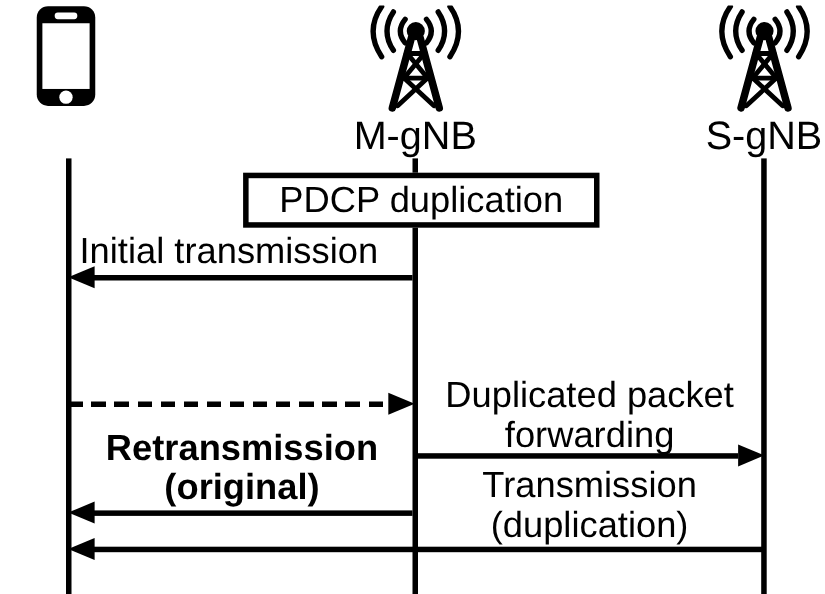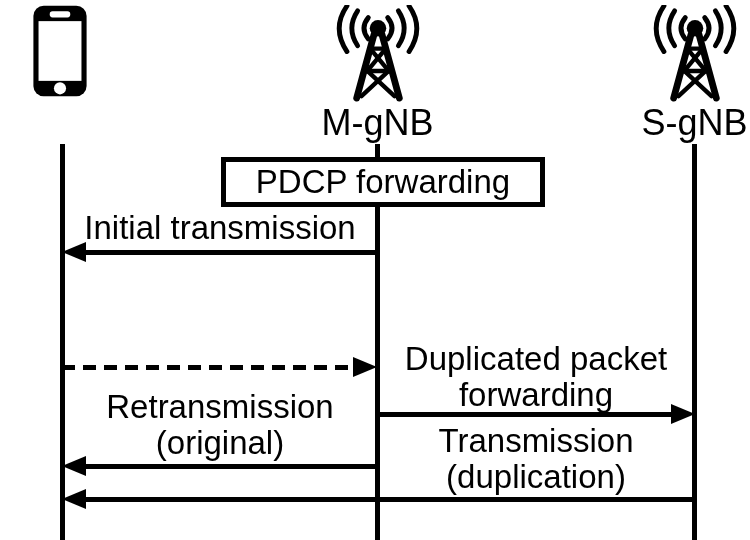--- a/index.html
+++ b/index.html
@@ -92,35 +92,35 @@
   </div>
 
   <div class="entity-label" style="left:307px;width:141px;">M-gNB</div>
   <div class="entity-label" style="left:624px;width:141px;">S-gNB</div>
 
   <div class="lifeline" style="left:60px;"></div>
   <div class="lifeline" style="left:375px;"></div>
   <div class="lifeline" style="left:692px;"></div>
 
   <div class="proc-box" style="left:221px;top:157px;width:324px;height:50px;">
-    <span>PDCP forwarding</span>
+    <span>PDCP duplication</span>
   </div>
 
-  <div class="msg-label" style="left:70px;top:209px;width:300px;line-height:38px;">Initial transmission</div>
+  <div class="msg-label" style="left:58px;top:209px;width:300px;line-height:38px;">Initial transmission</div>
   <div class="arrow-line" style="left:78px;top:250px;width:297px;"></div>
   <div class="head left" style="left:62px;top:242px;"></div>
 
   <div class="arrow-line dashed" style="left:62px;top:365px;width:291px;"></div>
   <div class="head right" style="left:353px;top:357px;"></div>
 
   <div class="msg-label" style="left:377px;top:341px;width:318px;">Duplicated packet forwarding</div>
   <div class="arrow-line" style="left:377px;top:412px;width:294px;"></div>
   <div class="head right" style="left:671px;top:404px;"></div>
 
-  <div class="msg-label" style="left:70px;top:389px;width:300px;">Retransmission (original)</div>
+  <div class="msg-label" style="left:70px;top:389px;width:300px;font-weight:bold;">Retransmission (original)</div>
   <div class="arrow-line" style="left:78px;top:464px;width:297px;"></div>
   <div class="head left" style="left:62px;top:456px;"></div>
 
   <div class="msg-label" style="left:386px;top:423px;width:300px;">Transmission (duplication)</div>
   <div class="arrow-line" style="left:78px;top:497px;width:617px;"></div>
   <div class="head left" style="left:62px;top:489px;"></div>
 
 </div>
 
 </body></html>

